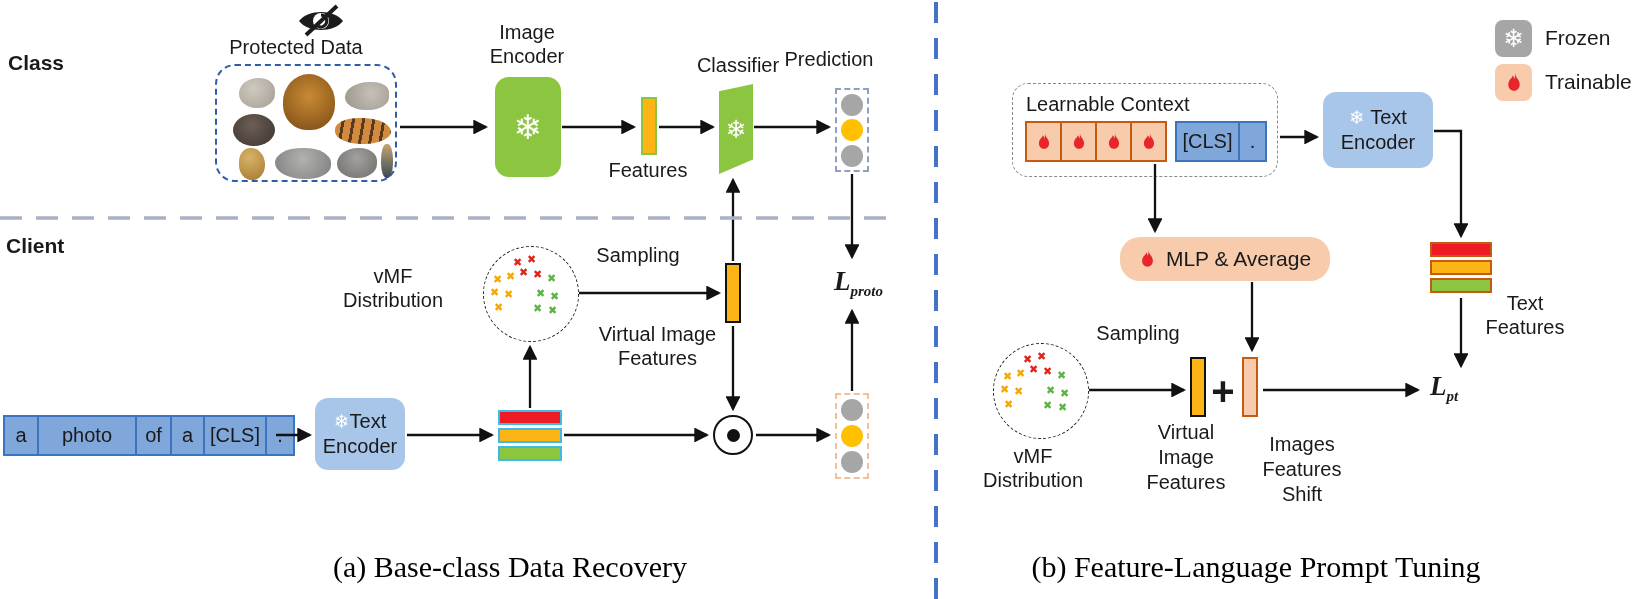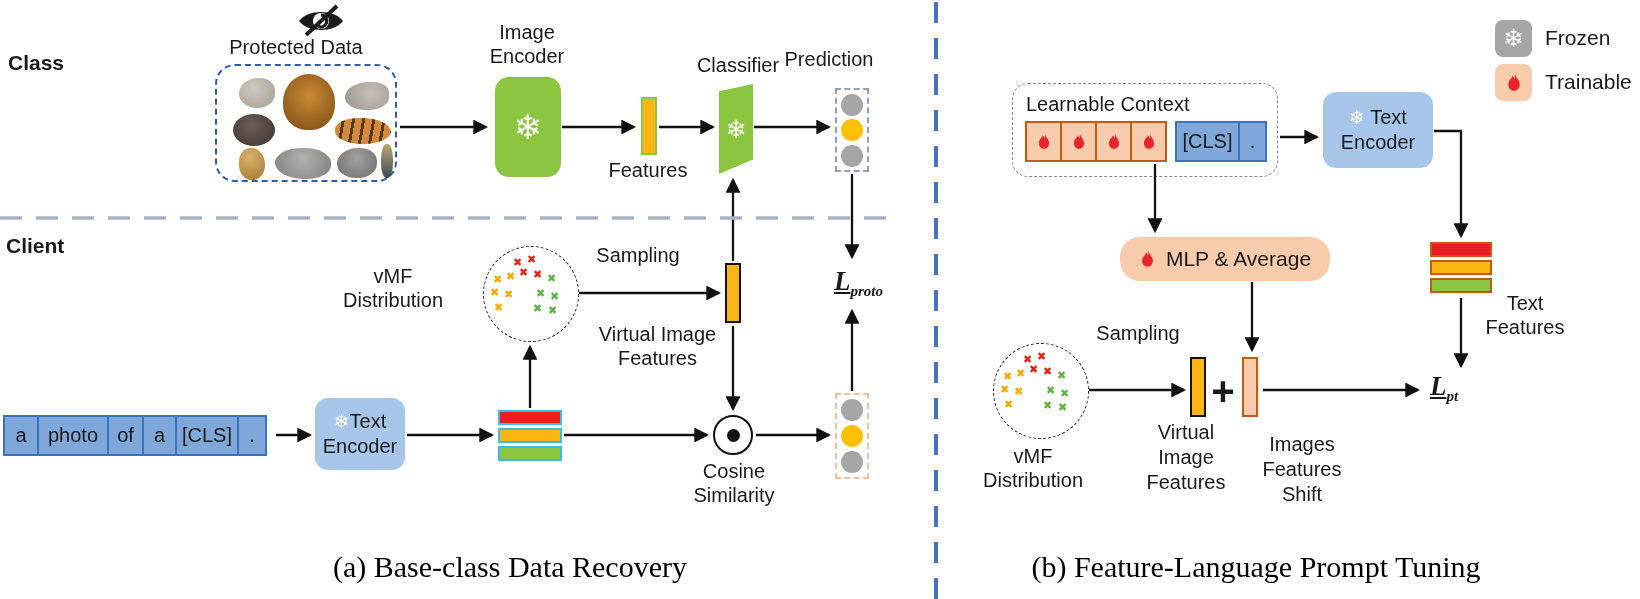--- a/index.html
+++ b/index.html
@@ -24,21 +24,21 @@
   .pred{box-sizing:border-box;width:34px;height:84px;background:#fff;display:flex;flex-direction:column;
         align-items:center;justify-content:space-evenly;}
   .pred .dot{width:22px;height:22px;border-radius:50%;}
   .gray{background:#A6A6A6;} .gold{background:#FFC000;}
   .stackbar{box-sizing:border-box;height:15px;margin-bottom:3px;}
   .cyanb{border:2px solid #3FB9E5;} .orgb{border:2px solid #C55A11;}
   .fill-red{background:#ED1C24;} .fill-yel{background:#FDB515;} .fill-grn{background:#8CC540;}
   .dashedcircle{border:1.6px dashed #222;border-radius:50%;background:#fff;}
   .mk{position:absolute;font-family:"DejaVu Sans", sans-serif;font-style:normal;font-size:11px;font-weight:bold;}
   .mk.r{color:#E2231A;} .mk.o{color:#F5A800;} .mk.g{color:#5BB443;}
-  .loss{font-family:"Liberation Serif", serif;font-style:italic;font-weight:bold;font-size:27px;text-decoration:underline;}
+  .loss{font-family:"Liberation Serif", serif;font-style:italic;font-weight:bold;font-size:27px;}
   .loss sub{font-size:15px;}
   .caption{font-family:"Liberation Serif", serif;font-size:30px;color:#000;}
   .legend-sq{width:37px;height:37px;border-radius:8px;display:flex;align-items:center;justify-content:center;}
   .animal{position:absolute;}
 </style>
 </head>
 <body>
 
 <div id="canvas">
 
@@ -120,28 +120,24 @@
 
   <div class="abs bar" style="left:725px;top:263px;width:16px;height:60px;background:#FDB515;border:2px solid #111;"></div>
   <div class="abs lbl c" style="left:585px;top:322px;width:145px;">
     <span style="display:block">Virtual Image</span>
     <span style="display:block">Features</span>
   </div>
 
   <div class="abs" style="left:713px;top:415px;width:40px;height:40px;border:2.5px solid #111;border-radius:50%;box-sizing:border-box;display:flex;align-items:center;justify-content:center;background:#fff;">
     <span style="width:13px;height:13px;border-radius:50%;background:#111;"></span>
   </div>
-  <div class="abs lbl c" style="left:678px;top:459px;width:112px;">
-    <span style="display:block">Cosine</span>
-    <span style="display:block">Similarity</span>
-  </div>
 
   <div class="abs" style="left:3px;top:415px;display:flex;">
     <span class="token" style="width:36px;">a</span>
-    <span class="token" style="width:72px;">photo</span>
+    <span class="token" style="width:100px;">photo</span>
     <span class="token" style="width:37px;">of</span>
     <span class="token" style="width:35px;">a</span>
     <span class="token" style="width:64px;">[CLS]</span>
     <span class="token" style="width:30px;">.</span>
   </div>
 
   <div class="abs round-blue" style="left:315px;top:398px;width:90px;height:72px;">
     <span><span class="glyph snow" style="font-size:19px;">❄</span><span>Text</span></span>
     <span>Encoder</span>
   </div>

